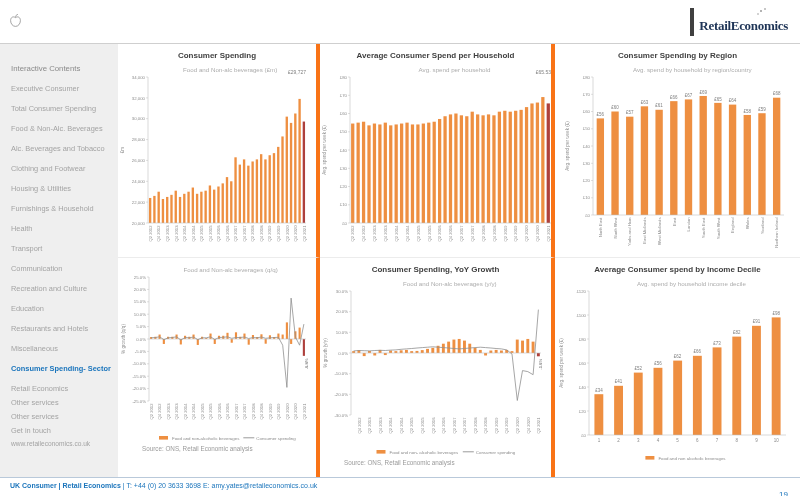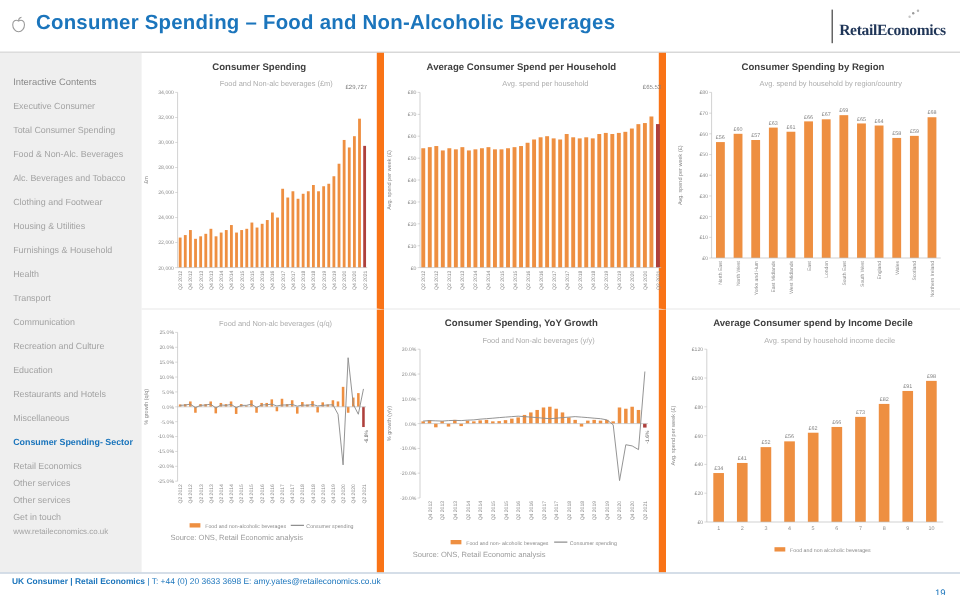--- a/index.html
+++ b/index.html
@@ -2,35 +2,35 @@
 <html><head>
 <meta charset="utf-8">
 <style>
   html,body{margin:0;padding:0;}
   body{width:800px;height:496px;position:relative;overflow:hidden;background:#fff;
        font-family:"Liberation Sans",sans-serif;-webkit-font-smoothing:antialiased;}
   
   .header{position:absolute;left:0;top:0;right:0;height:43px;border-bottom:1px solid #cfcfcf;background:#fff;}
   .header .apple{position:absolute;left:8px;top:13px;}
   .page-title{position:absolute;left:30px;top:9px;font-size:17px;font-weight:bold;color:#1B75BC;letter-spacing:.2px;}
-  .logo{position:absolute;right:10px;top:8px;border-left:1px solid #404040;padding:8px 2px 2px 5px;}
+  .logo{position:absolute;right:10px;top:8px;border-left:4px solid #404040;padding:8px 2px 2px 5px;}
   .logo-text{font-family:"Liberation Serif",serif;font-size:13px;color:#1F3557;font-weight:bold;letter-spacing:-0.3px;}
   .logo-dots{position:absolute;top:2px;right:28px;width:2px;height:2px;background:#9a9a9a;border-radius:50%;
              box-shadow:4px -2px 0 #b5b5b5, -3px 3px 0 #c5c5c5;}
   
   .sidebar{position:absolute;left:0;top:44px;width:118px;bottom:6px;background:#efefef;padding:20px 0 0 11px;box-sizing:border-box;}
   .sidebar .head{font-size:7.8px;color:#8a8a8a;margin-bottom:11px;}
   .sidebar .item{font-size:7.4px;color:#a3a3a3;margin-bottom:11px;cursor:pointer;}
   .sidebar .item.active{color:#1B75BC;font-weight:bold;}
   .sidebar .item.tight{margin-bottom:5px;}
   .sidebar .item.site{font-size:6.6px;}
   
   .main{position:absolute;left:118px;top:44px;right:0;bottom:18px;display:grid;
         grid-template-columns:202px 235px 1fr;grid-template-rows:214px 1fr;}
-  .panel{border-right:6px solid #f97316;border-bottom:1px solid #ececec;position:relative;box-sizing:border-box;padding-top:3px;}
+  .panel{border-right:4px solid #f97316;border-bottom:1px solid #ececec;position:relative;box-sizing:border-box;padding-top:3px;}
   .panel:nth-child(3n){border-right:none;}
   .panel:nth-child(n+4){border-bottom:none;}
   .panel h3{margin:4px 2px 1px;font-size:8px;font-weight:bold;text-align:center;color:#3F3F3F;}
   .chart{width:100%;}
   .chart svg{display:block;margin:0 auto;}
   .source{font-size:6.3px;color:#9a9a9a;margin:2px 0 0 24px;}
   
   .footer{position:absolute;left:0;bottom:0;right:0;height:18px;border-top:1px solid #b9c9da;background:#fff;}
   .footer-left{position:absolute;left:10px;top:4px;font-size:7px;color:#1B75BC;}
   .footer-left b{font-weight:bold;}
@@ -40,21 +40,20 @@
 </head>
 <body>
 
 <div class="header">
   <span class="apple">
     <svg width="15" height="16" viewBox="0 0 15 16">
       <path d="M7.5 4.6 C5 2.9 2.6 4.4 2.6 7.6 C2.6 10.8 4.8 13.4 7.5 13.4 C10.2 13.4 12.4 10.8 12.4 7.6 C12.4 4.4 10 2.9 7.5 4.6 Z" fill="none" stroke="#9a9a9a" stroke-width="0.9"></path>
       <path d="M7.5 4.4 C7.5 2.7 8.6 1.6 9.9 1.4" fill="none" stroke="#9a9a9a" stroke-width="0.9"></path>
     </svg>
   </span>
-  <div class="page-title">Consumer Spending – Food and Non-Alcoholic Beverages</div>
   <div class="logo">
     <span class="logo-dots"></span>
     <span class="logo-text">RetailEconomics</span>
   </div>
 </div>
 
 <div class="sidebar">
   <div class="head">Interactive Contents</div>
   <div class="item">Executive Consumer</div>
   <div class="item">Total Consumer Spending</div>

